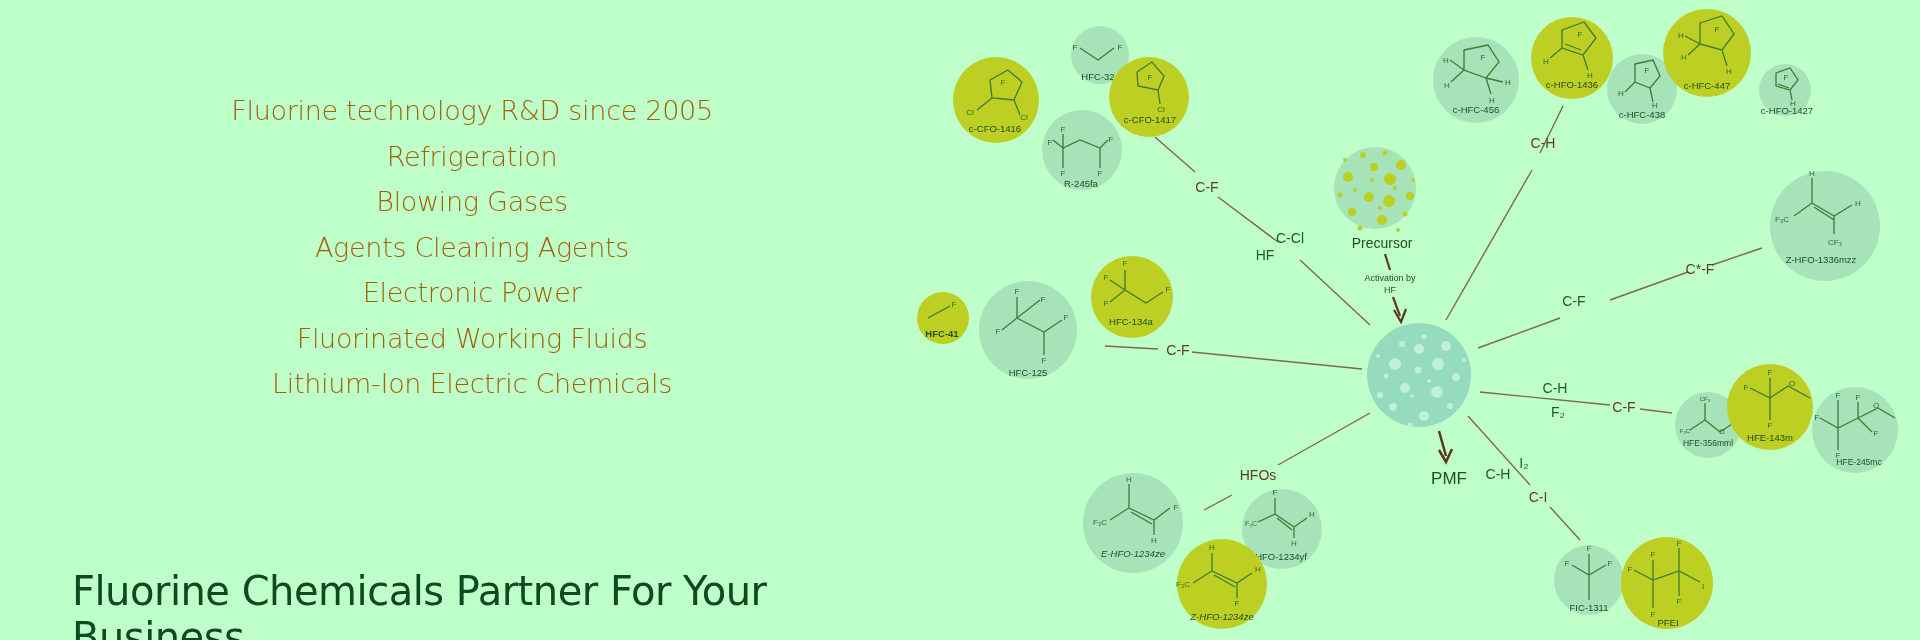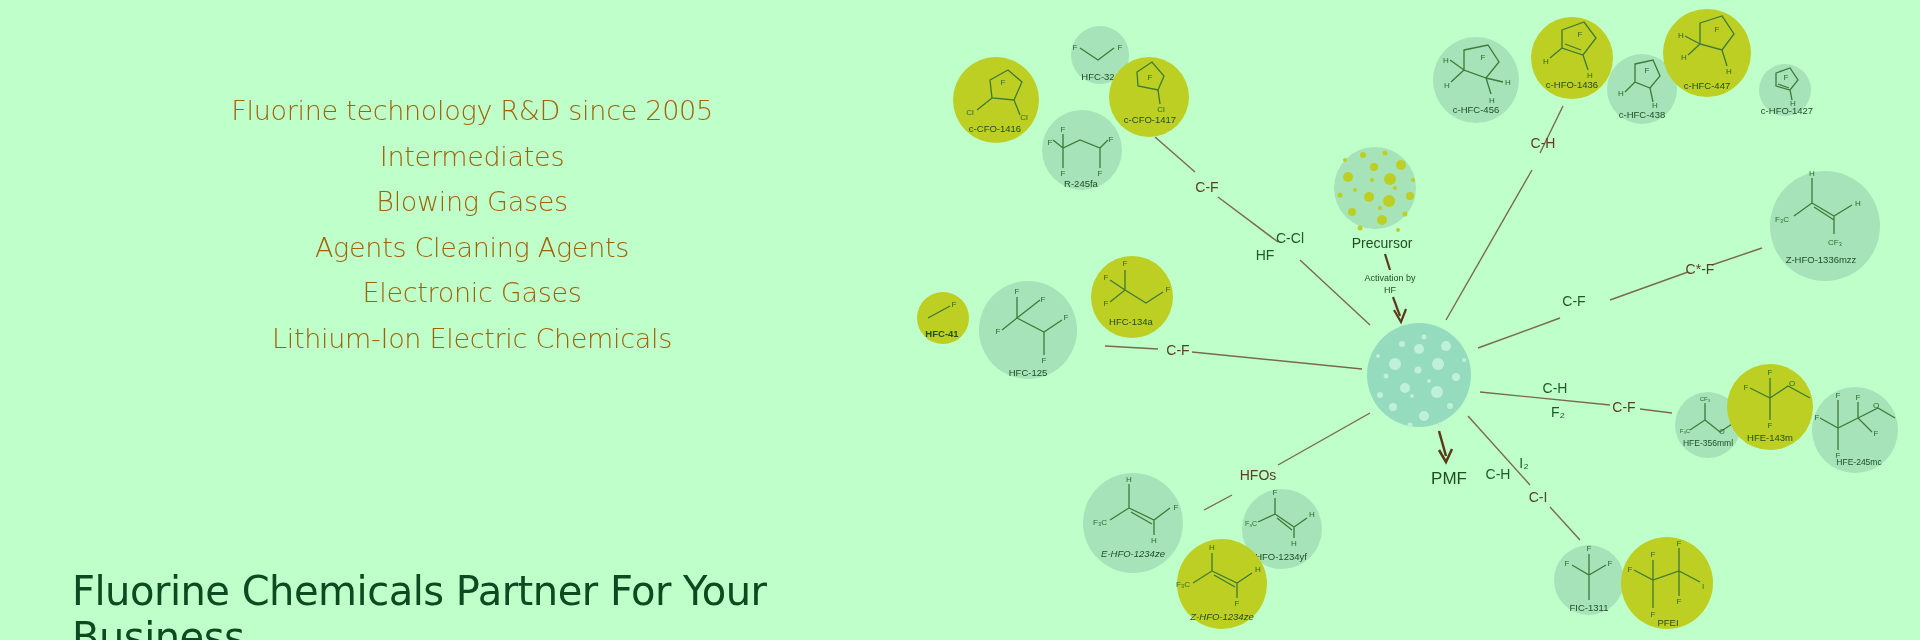--- a/index.html
+++ b/index.html
@@ -17,24 +17,25 @@
   .rxn-g { font-family:"Liberation Sans", sans-serif; font-size:14px; fill:#1f5a26; text-anchor:middle; }
   .c-green { fill:#a6e3b9; }
   .c-olive { fill:#bccf22; }
 </style>
 </head>
 <body>
 
 <div class="hero-left">
   <ul class="services">
     <li>Fluorine technology R&amp;D since 2005</li>
-    <li>Intermediates</li>
+    <li>Refrigeration</li>
     <li>Blowing Gases</li>
     <li>Agents Cleaning Agents</li>
-    <li>Electronic Gases</li>
+    <li>Electronic Power</li>
+    <li>Fluorinated Working Fluids</li>
     <li>Lithium-Ion Electric Chemicals</li>
   </ul>
   <h1 class="tagline">Fluorine Chemicals Partner For Your Business</h1>
 </div>
 
 <svg class="diagram" viewBox="0 0 1920 640" width="1920" height="640">
 
   <g>
     <line class="edge" x1="1155" y1="137" x2="1195" y2="172"></line>
     <line class="edge" x1="1218" y1="197" x2="1278" y2="242"></line>

